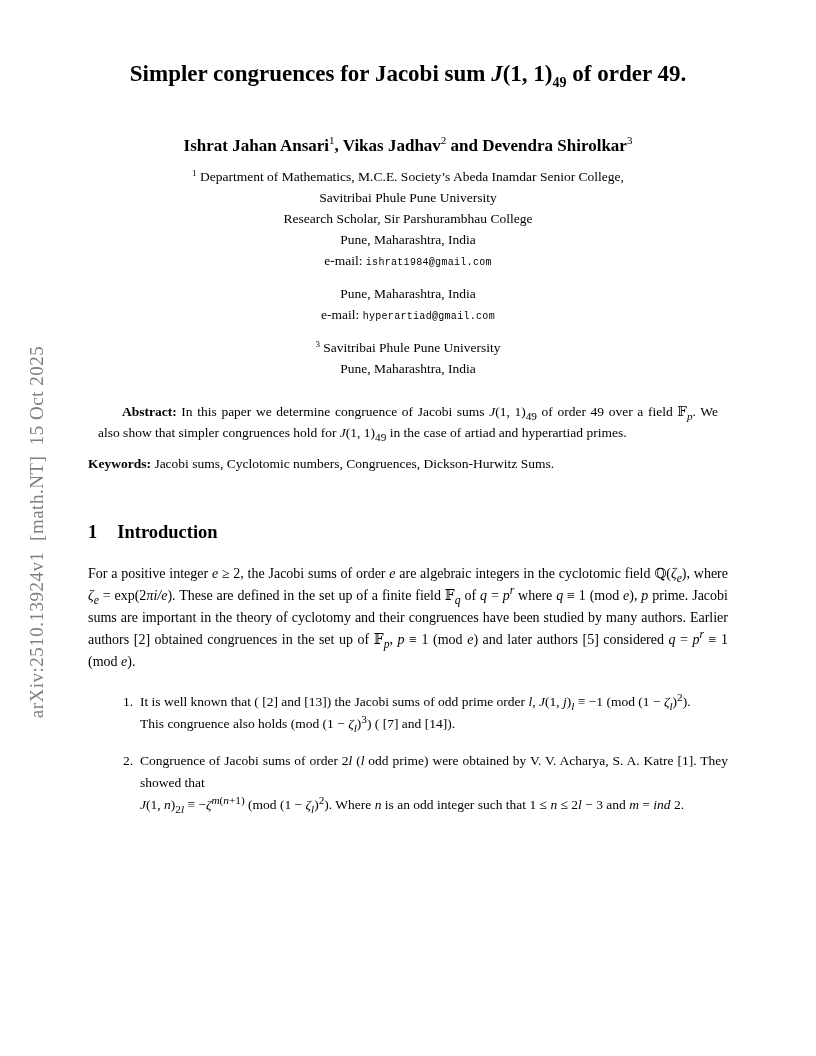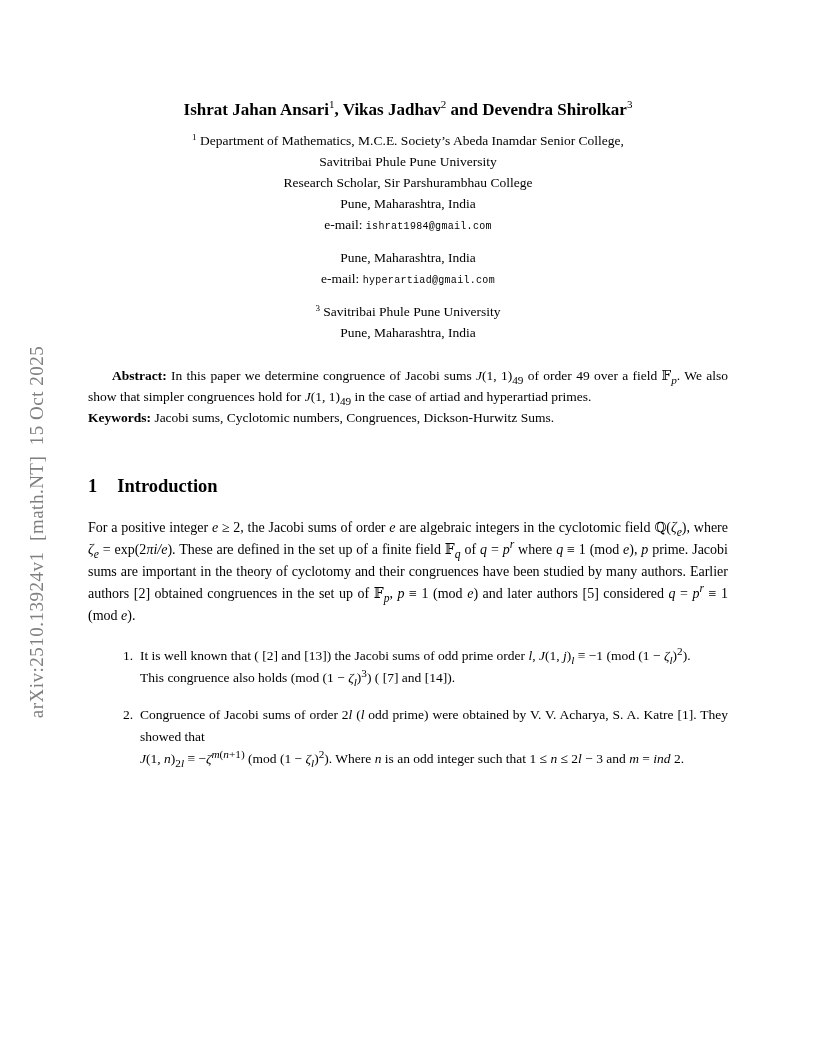--- a/index.html
+++ b/index.html
@@ -62,21 +62,21 @@
     font-family: "Liberation Mono", "DejaVu Sans Mono", monospace;
     font-size: 10px;
     letter-spacing: 0.3px;
   }
   .abstract-block {
     margin-top: 22px;
     font-size: 13.5px;
     line-height: 21px;
     text-align: justify;
   }
-  .abstract-para { text-indent: 24px; margin: 0; }
+  .abstract-para { text-indent: 24px; margin: 10px; }
   .meta-line { margin: 0; }
   .section-heading {
     margin-top: 48px;
     font-size: 18.5px;
     font-weight: bold;
     display: flex;
     align-items: baseline;
   }
   .sec-gap { display: inline-block; width: 20px; }
   .body-para {
@@ -109,20 +109,21 @@
 </style>
 </head>
 <body>
 
 <div class="page">
 
   <div class="arxiv-watermark">arXiv:2510.13924v1  [math.NT]  15 Oct 2025</div>
 
   <div class="content">
 
+    <h1 class="title">Simpler congruences for Jacobi sum <i>J</i>(1, 1)<sub>49</sub> of order 49.</h1>
 
     <div class="authors">Ishrat Jahan Ansari<sup>1</sup>, Vikas Jadhav<sup>2</sup> and Devendra Shirolkar<sup>3</sup></div>
 
     <div class="affiliations">
 
       <div class="affiliation">
         <div><sup>1</sup> Department of Mathematics, M.C.E. Society’s Abeda Inamdar Senior College,</div>
         <div>Savitribai Phule Pune University</div>
         <div>Research Scholar, Sir Parshurambhau College</div>
         <div>Pune, Maharashtra, India</div>

